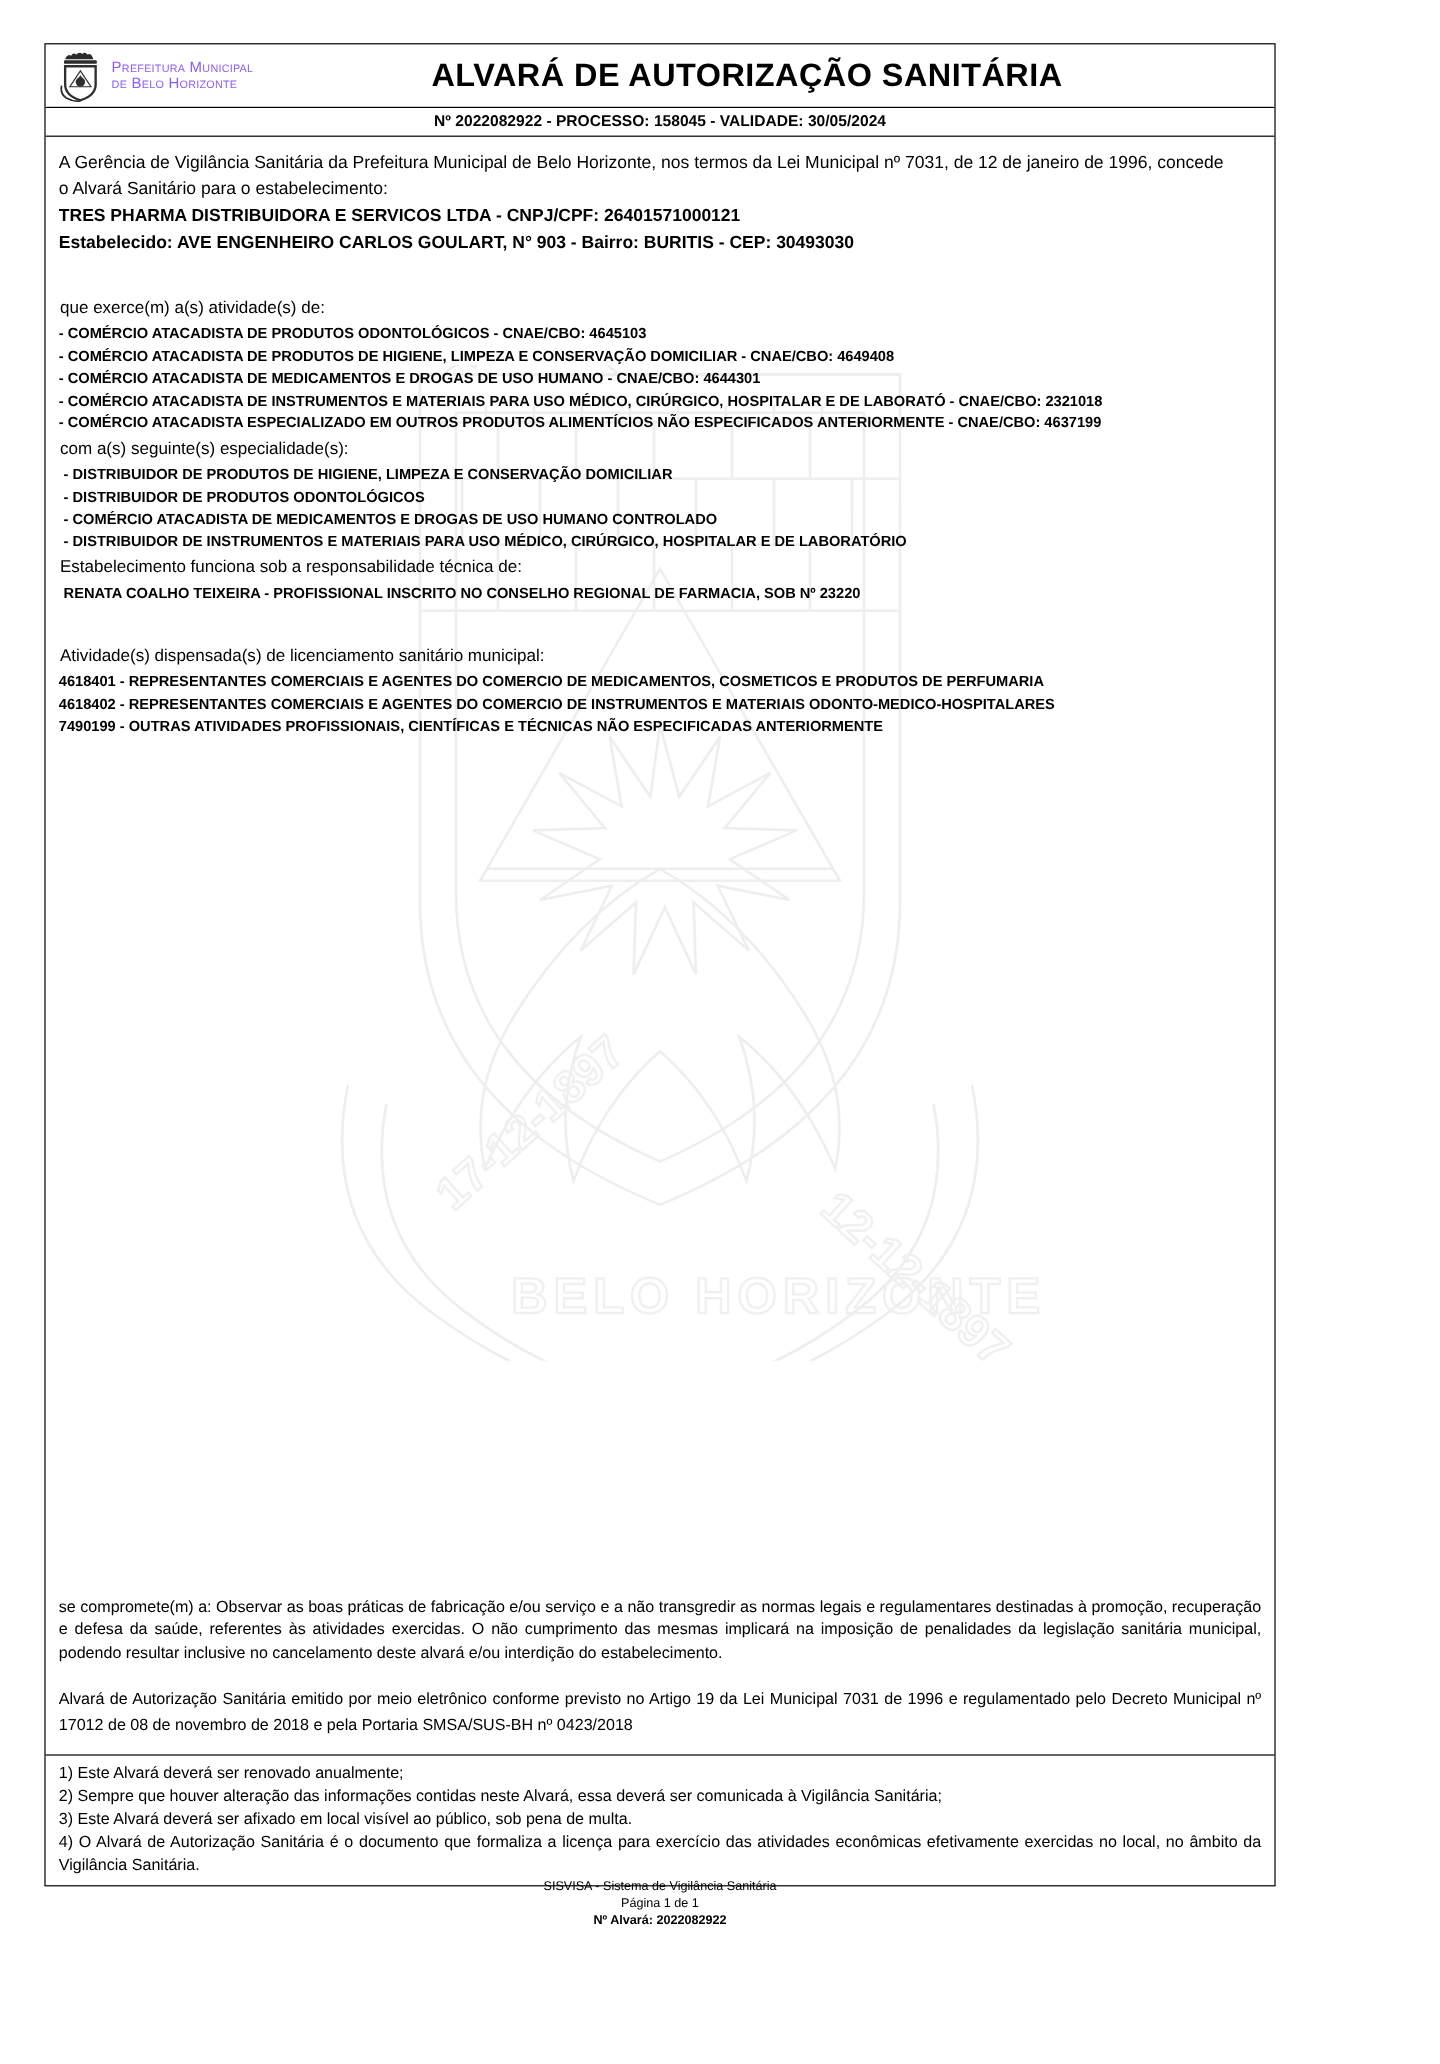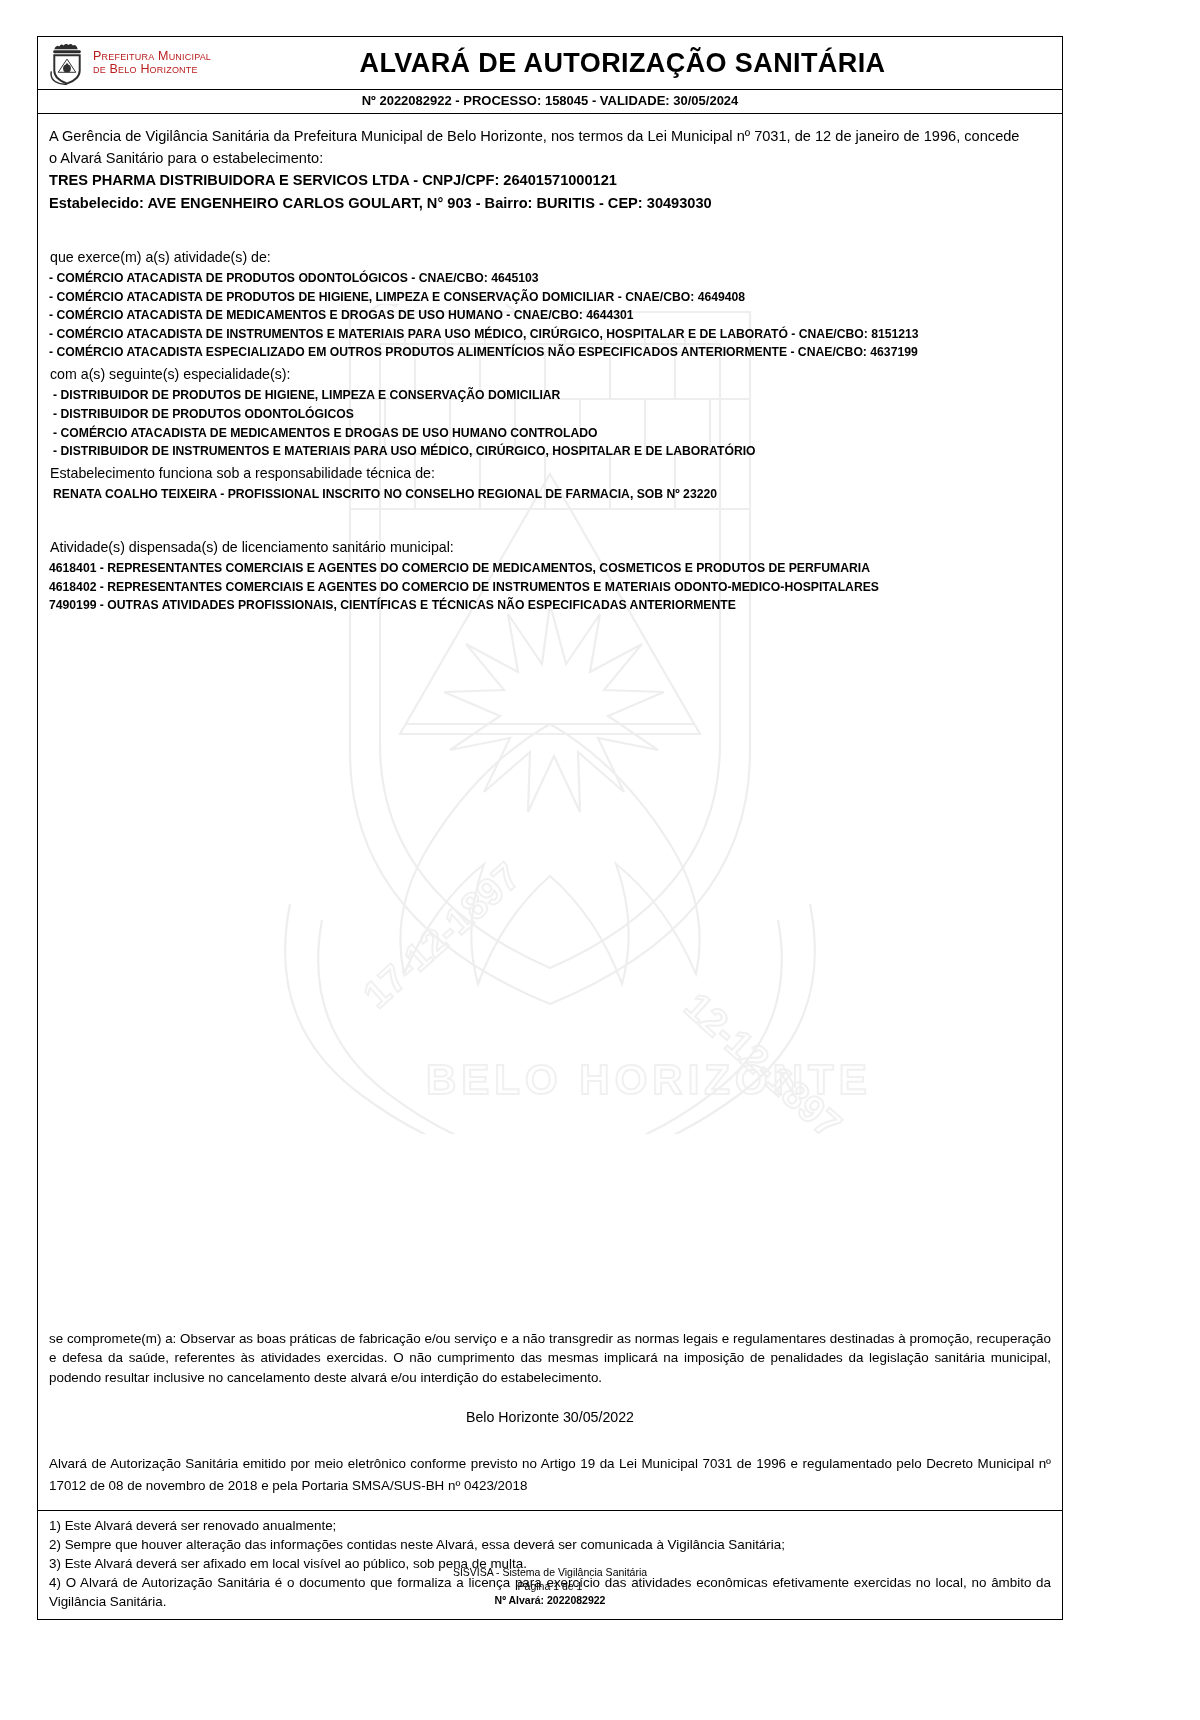--- a/index.html
+++ b/index.html
@@ -51,21 +51,21 @@
     flex: 0 0 38px;
   }
   .brand-text {
     margin-left: 7px;
     line-height: 1.08;
   }
   .brand-line {
     font-size: 12.5px;
     font-variant: small-caps;
     letter-spacing: 0.2px;
-    color: #b91c1c;
+    color: #8b5cf6;
     white-space: nowrap;
   }
   .doc-title {
     flex: 1;
     text-align: center;
     font-size: 27px;
     font-weight: bold;
     letter-spacing: 0.4px;
     padding-right: 70px;
   }
@@ -257,21 +257,21 @@
         <div class="estab">TRES PHARMA DISTRIBUIDORA E SERVICOS LTDA - CNPJ/CPF: 26401571000121</div>
         <div class="estab">Estabelecido: AVE ENGENHEIRO CARLOS GOULART, N° 903 - Bairro: BURITIS - CEP: 30493030</div>
 
         <div class="gap-lg"></div>
 
         <div class="section-lead">que exerce(m) a(s) atividade(s) de:</div>
         <div>
           <div class="item">- COMÉRCIO ATACADISTA DE PRODUTOS ODONTOLÓGICOS - CNAE/CBO: 4645103</div>
           <div class="item">- COMÉRCIO ATACADISTA DE PRODUTOS DE HIGIENE, LIMPEZA E CONSERVAÇÃO DOMICILIAR - CNAE/CBO: 4649408</div>
           <div class="item">- COMÉRCIO ATACADISTA DE MEDICAMENTOS E DROGAS DE USO HUMANO - CNAE/CBO: 4644301</div>
-          <div class="item">- COMÉRCIO ATACADISTA DE INSTRUMENTOS E MATERIAIS PARA USO MÉDICO, CIRÚRGICO, HOSPITALAR E DE LABORATÓ - CNAE/CBO: 8151213</div>
+          <div class="item">- COMÉRCIO ATACADISTA DE INSTRUMENTOS E MATERIAIS PARA USO MÉDICO, CIRÚRGICO, HOSPITALAR E DE LABORATÓ - CNAE/CBO: 2321018</div>
           <div class="item">- COMÉRCIO ATACADISTA ESPECIALIZADO EM OUTROS PRODUTOS ALIMENTÍCIOS NÃO ESPECIFICADOS ANTERIORMENTE - CNAE/CBO: 4637199</div>
         </div>
 
         <div class="section-lead">com a(s) seguinte(s) especialidade(s):</div>
         <div>
           <div class="item indent">- DISTRIBUIDOR DE PRODUTOS DE HIGIENE, LIMPEZA E CONSERVAÇÃO DOMICILIAR</div>
           <div class="item indent">- DISTRIBUIDOR DE PRODUTOS ODONTOLÓGICOS</div>
           <div class="item indent">- COMÉRCIO ATACADISTA DE MEDICAMENTOS E DROGAS DE USO HUMANO CONTROLADO</div>
           <div class="item indent">- DISTRIBUIDOR DE INSTRUMENTOS E MATERIAIS PARA USO MÉDICO, CIRÚRGICO, HOSPITALAR E DE LABORATÓRIO</div>
         </div>
@@ -286,21 +286,20 @@
           <div class="item">4618401 - REPRESENTANTES COMERCIAIS E AGENTES DO COMERCIO DE MEDICAMENTOS, COSMETICOS E PRODUTOS DE PERFUMARIA</div>
           <div class="item">4618402 - REPRESENTANTES COMERCIAIS E AGENTES DO COMERCIO DE INSTRUMENTOS E MATERIAIS ODONTO-MEDICO-HOSPITALARES</div>
           <div class="item">7490199 - OUTRAS ATIVIDADES PROFISSIONAIS, CIENTÍFICAS E TÉCNICAS NÃO ESPECIFICADAS ANTERIORMENTE</div>
         </div>
 
       </div>
     </div>
 
     <div class="commit">se compromete(m) a: Observar as boas práticas de fabricação e/ou serviço e a não transgredir as normas legais e regulamentares destinadas à promoção, recuperação e defesa da saúde, referentes às atividades exercidas. O não cumprimento das mesmas implicará na imposição de penalidades da legislação sanitária municipal, podendo resultar inclusive no cancelamento deste alvará e/ou interdição do estabelecimento.</div>
 
-    <div class="place-date">Belo Horizonte 30/05/2022</div>
 
     <div class="emitido">Alvará de Autorização Sanitária emitido por meio eletrônico conforme previsto no Artigo 19 da Lei Municipal 7031 de 1996 e regulamentado pelo Decreto Municipal nº 17012 de 08 de novembro de 2018 e pela Portaria SMSA/SUS-BH nº 0423/2018</div>
 
     <div class="notes-box">
       <div>1) Este Alvará deverá ser renovado anualmente;</div>
       <div>2) Sempre que houver alteração das informações contidas neste Alvará, essa deverá ser comunicada à Vigilância Sanitária;</div>
       <div>3) Este Alvará deverá ser afixado em local visível ao público, sob pena de multa.</div>
       <div>4) O Alvará de Autorização Sanitária é o documento que formaliza a licença para exercício das atividades econômicas efetivamente exercidas no local, no âmbito da Vigilância Sanitária.</div>
     </div>
 

